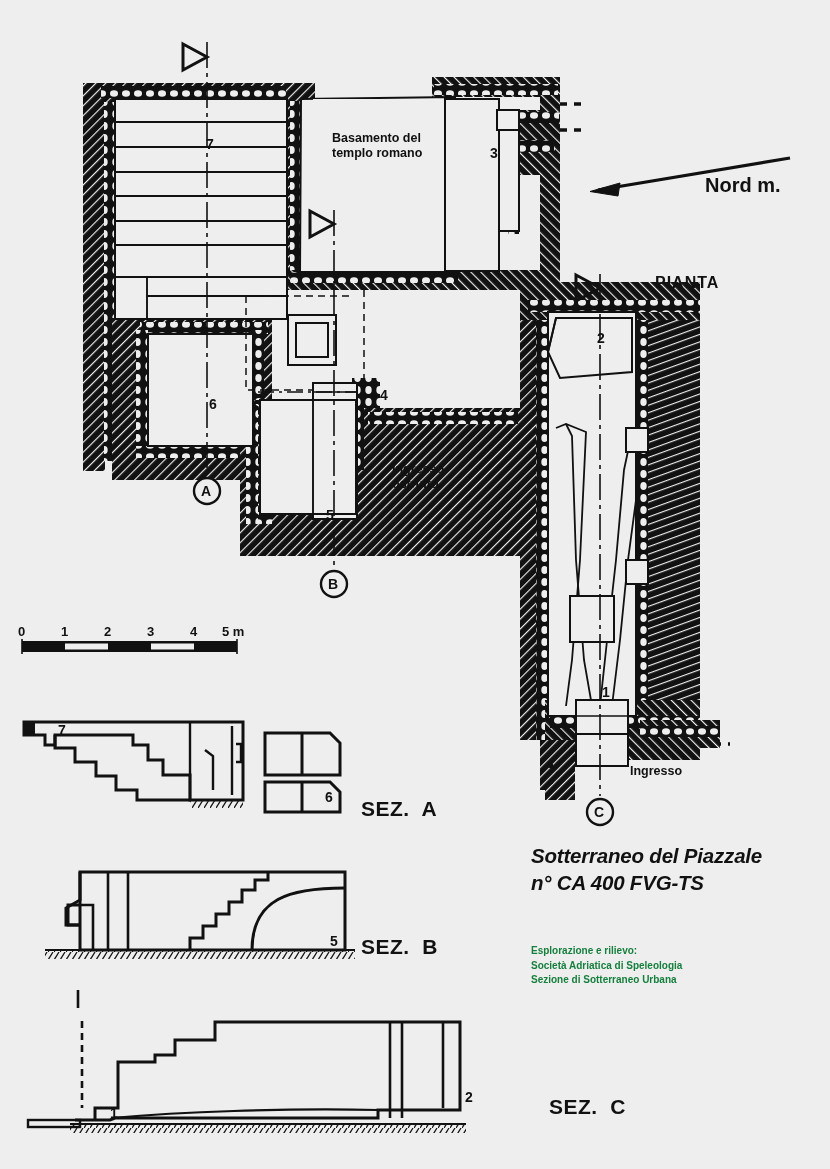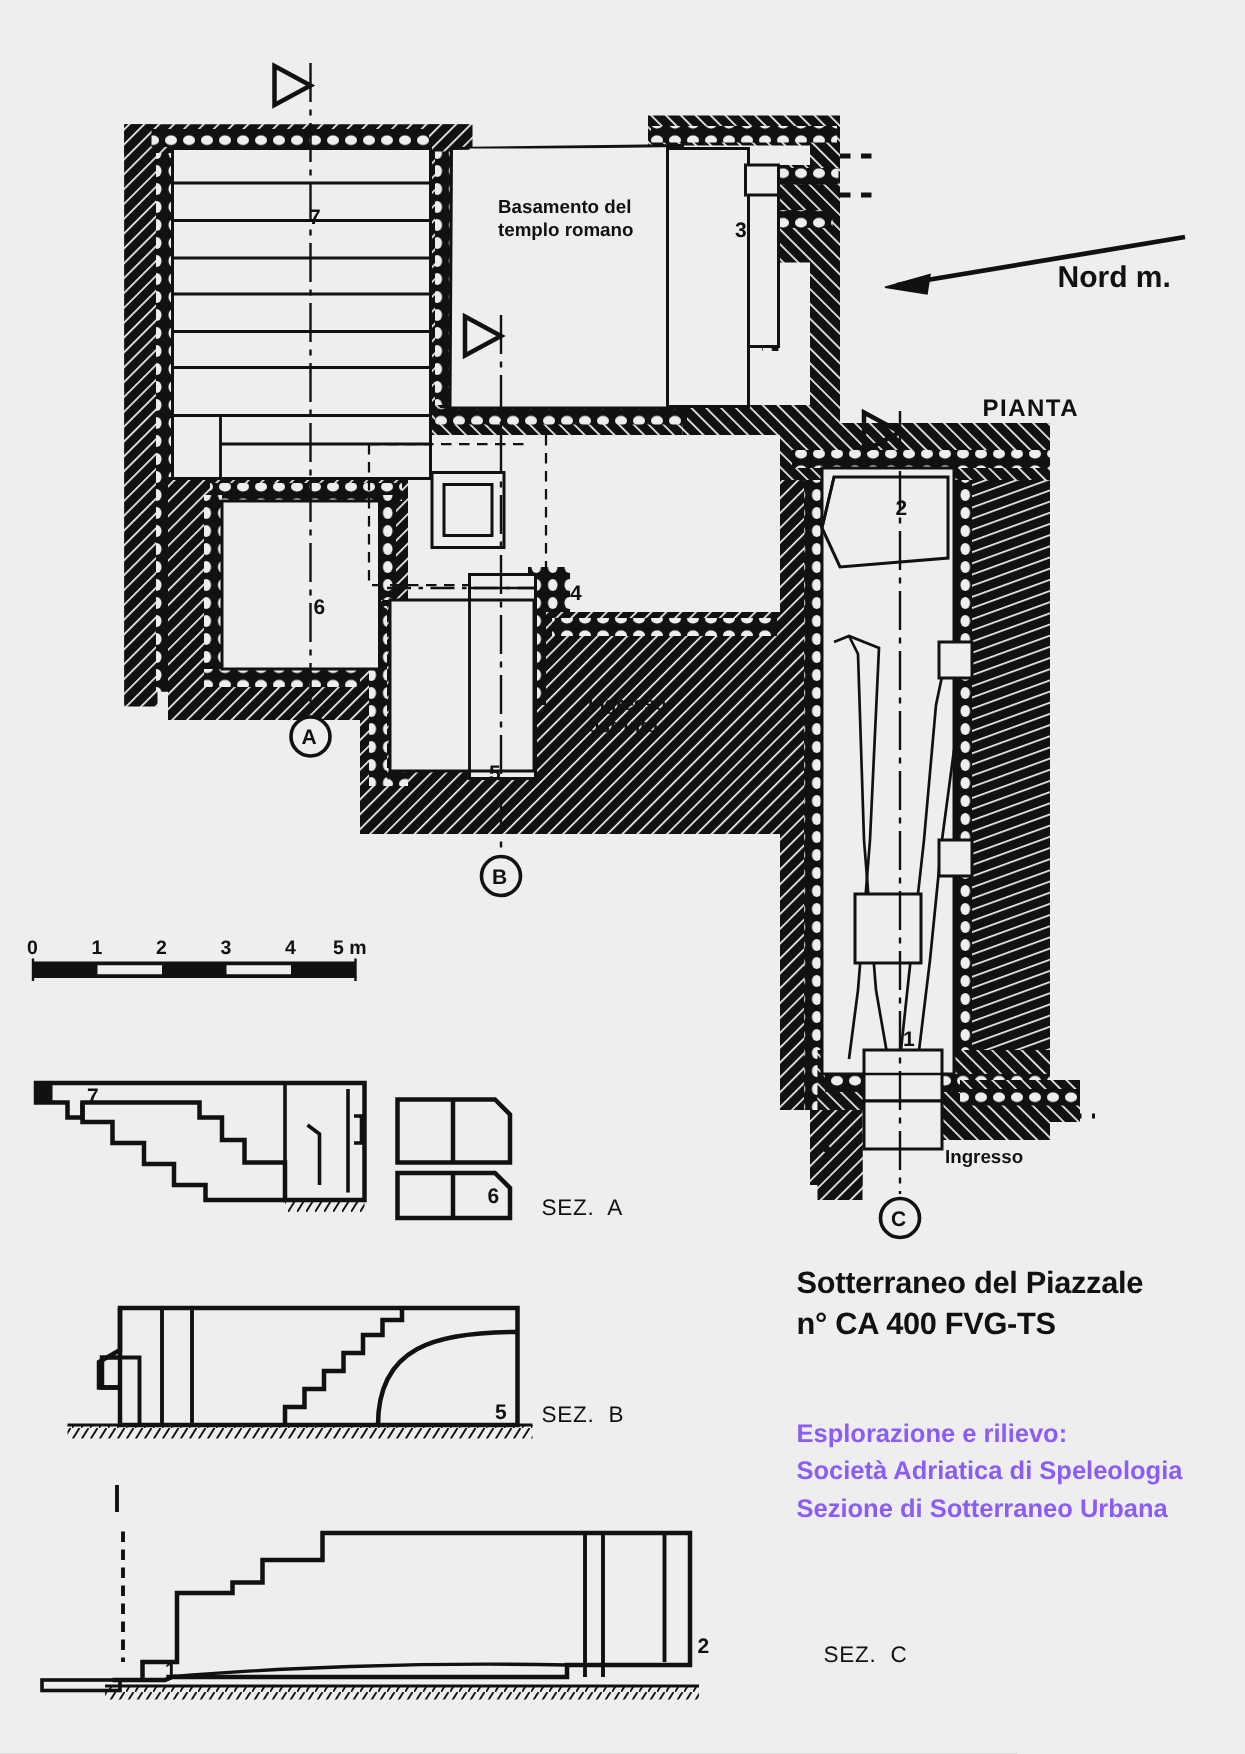--- a/index.html
+++ b/index.html
@@ -7,30 +7,30 @@
   #page{
     position:relative;width:830px;height:1169px;
     background:#eeeeee;overflow:hidden;
   }
   #page svg{position:absolute;left:0;top:0;width:830px;height:1169px;}
 
   .lbl{position:absolute;color:#111;font-family:"Liberation Sans",sans-serif;
        font-weight:bold;white-space:pre;line-height:1.18;}
   .num{font-size:14px;font-weight:bold;}
   .annot{font-size:12.5px;font-weight:bold;}
-  .sez{font-size:15px;font-weight:normal;letter-spacing:.5px;}
+  .sez{font-size:21px;font-weight:bold;letter-spacing:.5px;}
   .pianta{font-size:16px;font-weight:bold;letter-spacing:1px;}
   .nord{font-size:20px;font-weight:bold;}
   .scalenum{font-size:13px;font-weight:bold;}
 
-  #title{position:absolute;left:531px;top:842px;width:300px;}
+  #title{position:absolute;left:531px;top:842px;width:300px;font-style:italic;}
   #title .t{font-size:20.5px;font-weight:bold;color:#111;line-height:1.33;
             letter-spacing:-0.2px;}
   #credits{position:absolute;left:531px;top:944px;width:300px;}
-  #credits .c{font-size:17px;font-weight:bold;color:#8b5cf6;line-height:1.47;}
+  #credits .c{font-size:10px;font-weight:bold;color:#15803d;line-height:1.47;}
 </style>
 </head>
 <body>
 
 <div id="page">
 
   <svg viewBox="0 0 830 1169">
     <defs>
 
       <pattern id="hatchA" width="7" height="7" patternUnits="userSpaceOnUse" patternTransform="rotate(45)">
@@ -331,21 +331,21 @@
   </svg>
 
   <div class="lbl annot" style="left:332px;top:131px;">Basamento del
 templo romano</div>
 
   <div class="lbl annot" style="left:392px;top:462px;">Ingresso
 ostruito</div>
 
   <div class="lbl annot" style="left:630px;top:764px;">Ingresso</div>
 
-  <div class="lbl pianta" style="left:655px;top:264px;">PIANTA</div>
+  <div class="lbl pianta" style="left:655px;top:274px;">PIANTA</div>
 
   <div class="lbl nord" style="left:705px;top:174px;">Nord m.</div>
 
   <div class="lbl num" style="left:206px;top:136px;">7</div>
   <div class="lbl num" style="left:490px;top:145px;">3</div>
   <div class="lbl num" style="left:597px;top:330px;">2</div>
   <div class="lbl num" style="left:209px;top:396px;">6</div>
   <div class="lbl num" style="left:380px;top:387px;">4</div>
   <div class="lbl num" style="left:326px;top:507px;">5</div>
   <div class="lbl num" style="left:602px;top:684px;">1</div>

